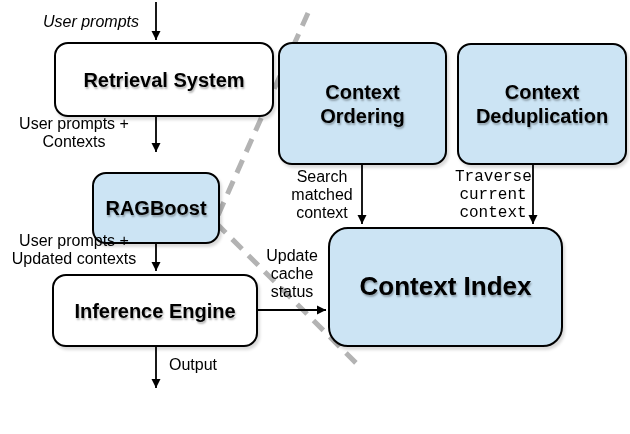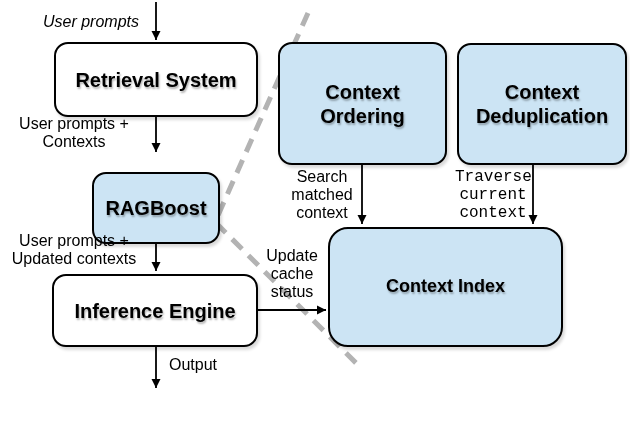--- a/index.html
+++ b/index.html
@@ -48,27 +48,27 @@
     font-size: 20px;
     line-height: 1.2;
     white-space: pre-line;
     text-shadow: 1px 2px 2px rgba(0,0,0,0.30);
     box-shadow: 2px 3px 3px rgba(0,0,0,0.15);
     z-index: 2;
   }
   .node.blue  { background: var(--node-fill-blue, #cce4f4); }
   .node.white { background: var(--node-fill-white, #ffffff); }
 
-  #node-retrieval-system      { left: 54px;  top: 42px;  width: 204px; height: 75px; }
+  #node-retrieval-system      { left: 54px;  top: 42px;  width: 220px; height: 75px; }
   #node-ragboost              { left: 92px;  top: 172px; width: 128px; height: 72px; }
   #node-inference-engine      { left: 52px;  top: 274px; width: 206px; height: 73px; text-align: right; }
   #node-context-ordering      { left: 278px; top: 42px;  width: 169px; height: 123px; }
   #node-context-deduplication { left: 457px; top: 43px;  width: 170px; height: 122px; }
   #node-context-index         { left: 328px; top: 227px; width: 235px; height: 120px;
-                                font-size: 18px; border-radius: 20px; }
+                                font-size: 26px; border-radius: 20px; }
 
   .edge-label {
     position: absolute;
     font-size: 16px;
     line-height: 18px;
     text-align: center;
     white-space: pre-line;
     z-index: 3;
   }
   #lbl-user-prompts          { left: 30px;  top: 13px;  width: 122px; font-style: italic; }

